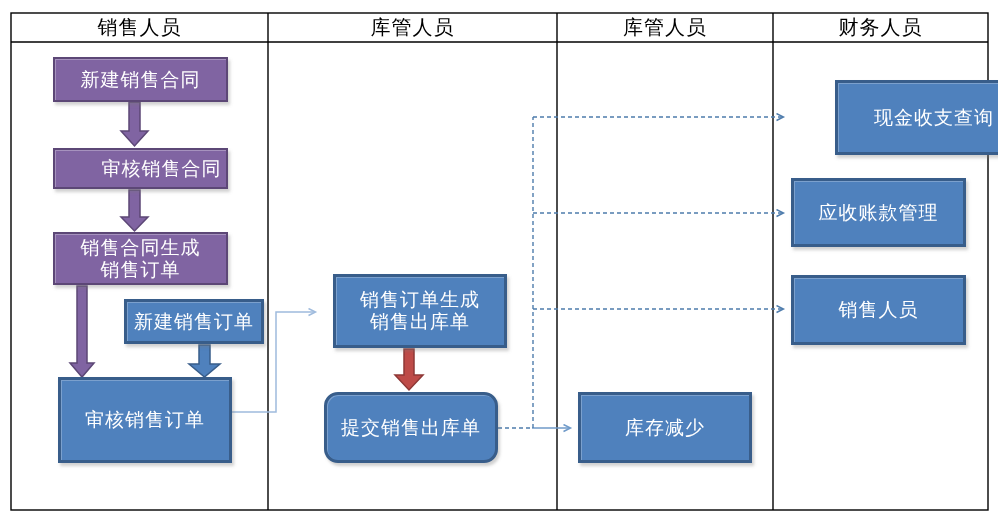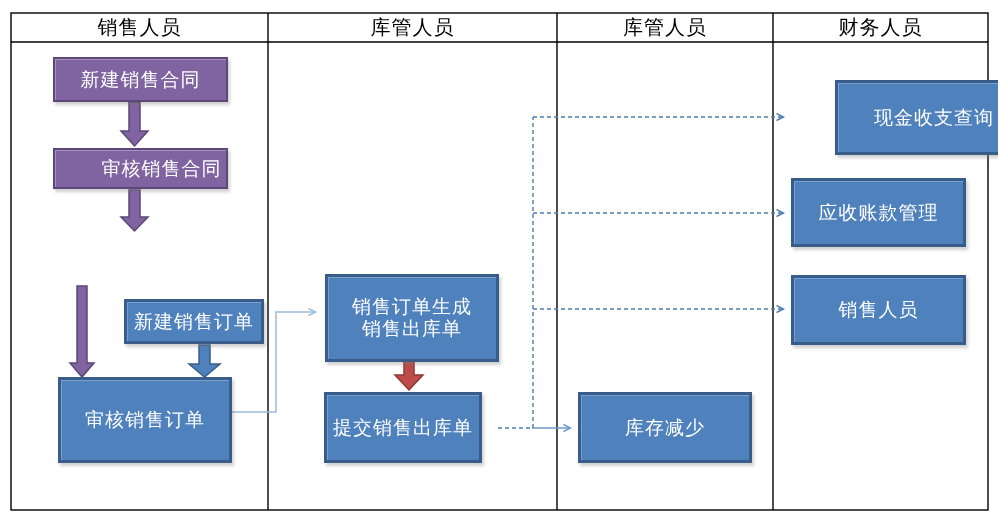--- a/index.html
+++ b/index.html
@@ -38,22 +38,22 @@
   }
   .node.blue{
     background:var(--blue-fill); border:3px solid var(--blue-border);
     box-shadow:2px 3px 3px rgba(120,120,120,.35), inset 1px 1px 0 rgba(255,255,255,.25);
   }
   #b1 {left:53px;  top:57px;  width:175px; height:45px;}
   #b2 {left:53px;  top:148px; width:175px; height:41px;padding-left:42px;}
   #b3 {left:53px;  top:232px; width:175px; height:53px;}
   #b4 {left:124px; top:299px; width:140px; height:45px;}
   #b5 {left:58px;  top:377px; width:174px; height:86px;}
-  #b6 {left:325px; top:274px; width:174px; height:88px;}
-  #b7 {left:324px; top:392px; width:158px; height:71px;}
+  #b6 {left:333px; top:274px; width:174px; height:74px;}
+  #b7 {left:324px; top:392px; width:174px; height:71px;border-radius:14px;}
   #b8 {left:578px; top:392px; width:174px; height:71px;}
   #b9 {left:791px; top:80px;  width:198px; height:75px;margin-left:44px;}
   #b10{left:791px; top:178px; width:175px; height:69px;}
   #b11{left:791px; top:275px; width:175px; height:70px;}
   .grid-line{stroke:var(--grid); stroke-width:1.4; fill:none;}
   .conn-light{stroke:var(--connector-light); stroke-width:1.5; fill:none;}
   .conn{stroke:var(--connector); stroke-width:1.5; fill:none;}
   .dash{stroke:var(--dashed); stroke-width:1.4; fill:none; stroke-dasharray:4 3;}
   .blk-purple{fill:var(--purple-fill); stroke:var(--purple-border); stroke-width:1.5;}
   .blk-blue{fill:var(--blue-fill); stroke:var(--blue-border); stroke-width:1.5;}
@@ -103,20 +103,22 @@
     <path class="blk-red" d="M404,349 L414,349 L414,375 L423,375 L409,390 L395,375 L404,375 Z"></path>
   </svg>
 
   <div class="lane-title" id="lt1">销售人员</div>
   <div class="lane-title" id="lt2">库管人员</div>
   <div class="lane-title" id="lt3">库管人员</div>
   <div class="lane-title" id="lt4">财务人员</div>
 
   <div class="node purple" id="b1">新建销售合同</div>
   <div class="node purple" id="b2">审核销售合同</div>
+  <div class="node purple" id="b3">销售合同生成
+销售订单</div>
   <div class="node blue" id="b4">新建销售订单</div>
   <div class="node blue" id="b5">审核销售订单</div>
   <div class="node blue" id="b6">销售订单生成
 销售出库单</div>
   <div class="node blue" id="b7">提交销售出库单</div>
   <div class="node blue" id="b8">库存减少</div>
   <div class="node blue" id="b9">现金收支查询</div>
   <div class="node blue" id="b10">应收账款管理</div>
   <div class="node blue" id="b11">销售人员</div>
 

